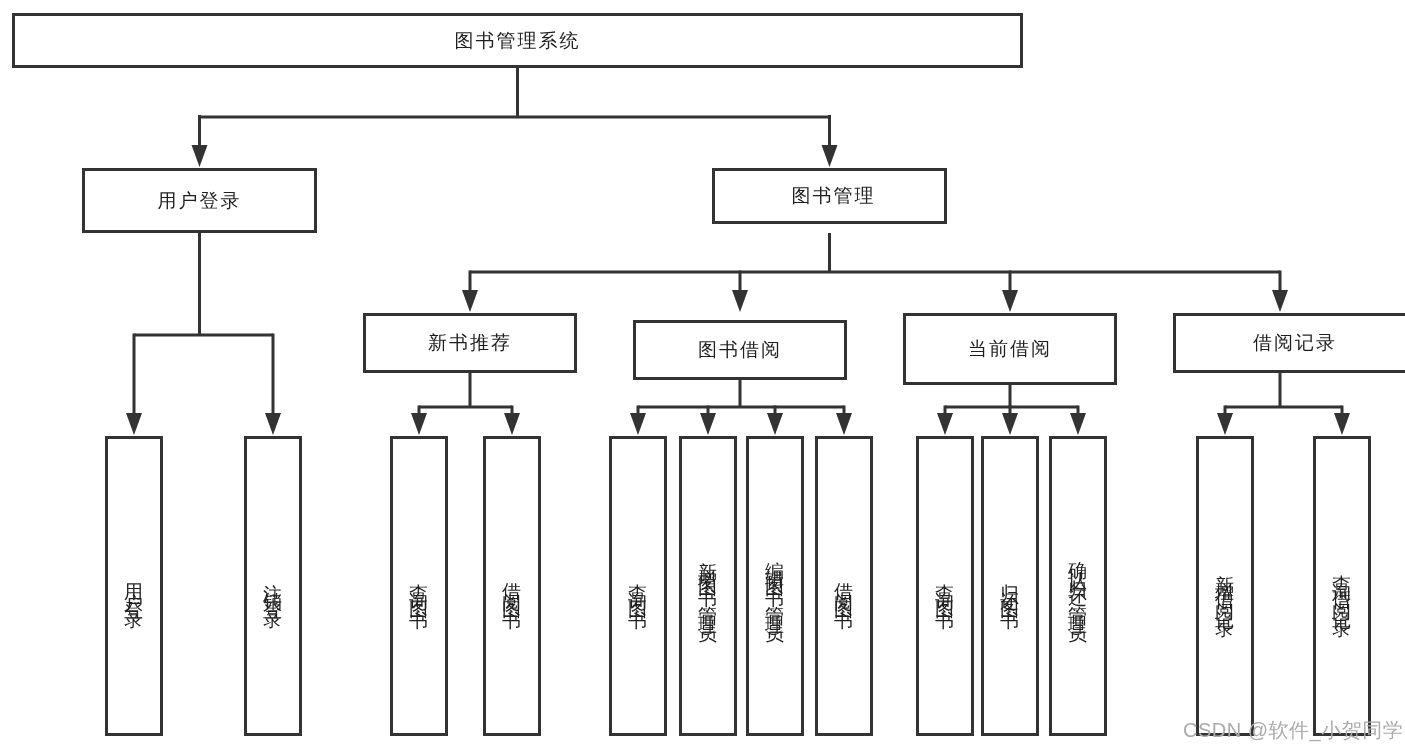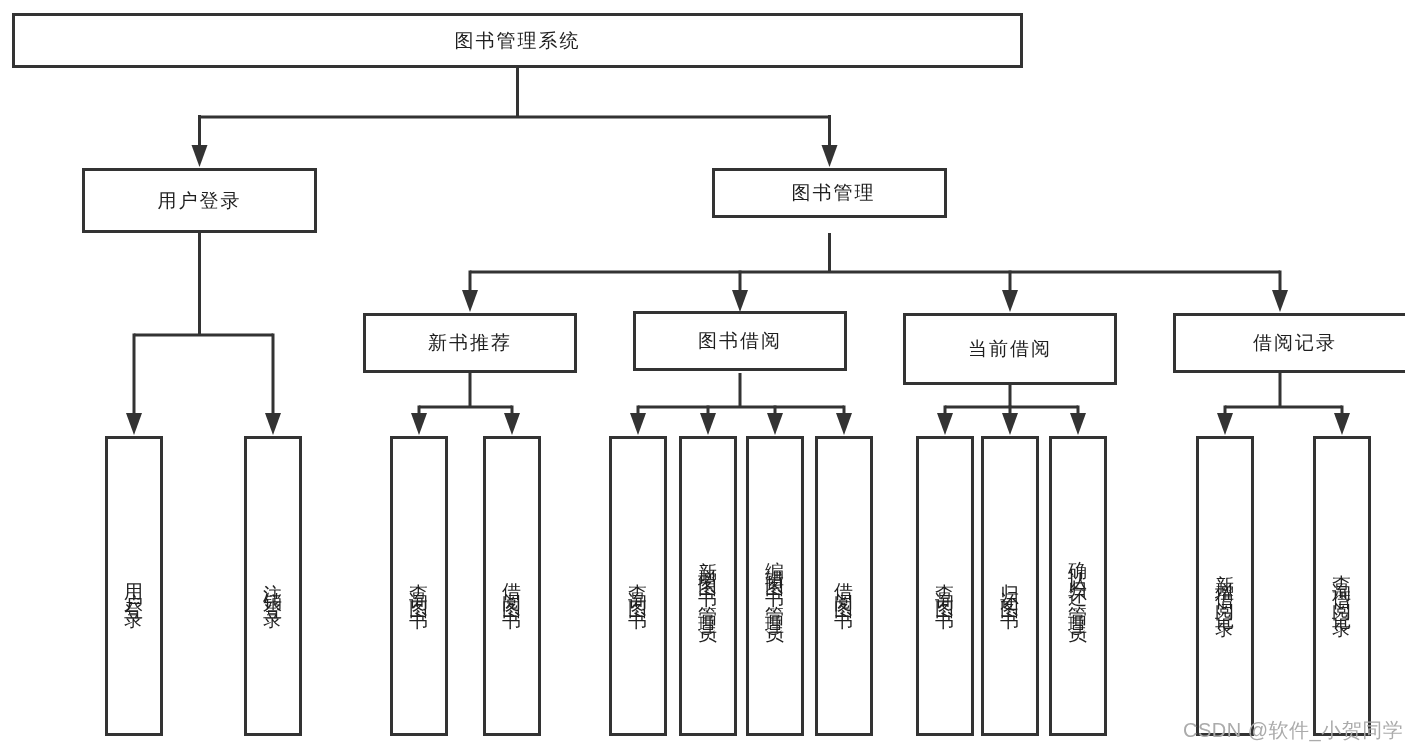--- a/index.html
+++ b/index.html
@@ -46,24 +46,24 @@
     text-orientation: mixed;
     font-size: 19px;
     letter-spacing: 9px;
     line-height: 1;
     white-space: nowrap;
   }
   
   #b-root          { left: 12px;   top: 13px;  width: 1011px; height: 55px; }
   
   #b-user-login    { left: 82px;   top: 168px; width: 235px;  height: 65px; }
-  #b-book-mgmt     { left: 712px;  top: 168px; width: 235px;  height: 50px; padding-left: 8px; }
+  #b-book-mgmt     { left: 712px;  top: 168px; width: 235px;  height: 56px; padding-left: 8px; }
   
   #b-new-book      { left: 363px;  top: 313px; width: 214px;  height: 60px; text-align: right; }
-  #b-book-borrow   { left: 633px;  top: 311px; width: 214px;  height: 60px; }
+  #b-book-borrow   { left: 633px;  top: 320px; width: 214px;  height: 60px; }
   #b-cur-borrow    { left: 903px;  top: 313px; width: 214px;  height: 72px; }
   #b-borrow-rec    { left: 1173px; top: 313px; width: 244px;  height: 60px; }
   
   .vnode           { top: 436px; width: 58px; height: 300px; }
   #b-leaf-login    { left: 105px; }
   #b-leaf-logout   { left: 244px; }
   #b-rec-query     { left: 390px; }
   #b-rec-borrow    { left: 483px; }
   #b-bb-query      { left: 609px; }
   #b-bb-add        { left: 679px; }

